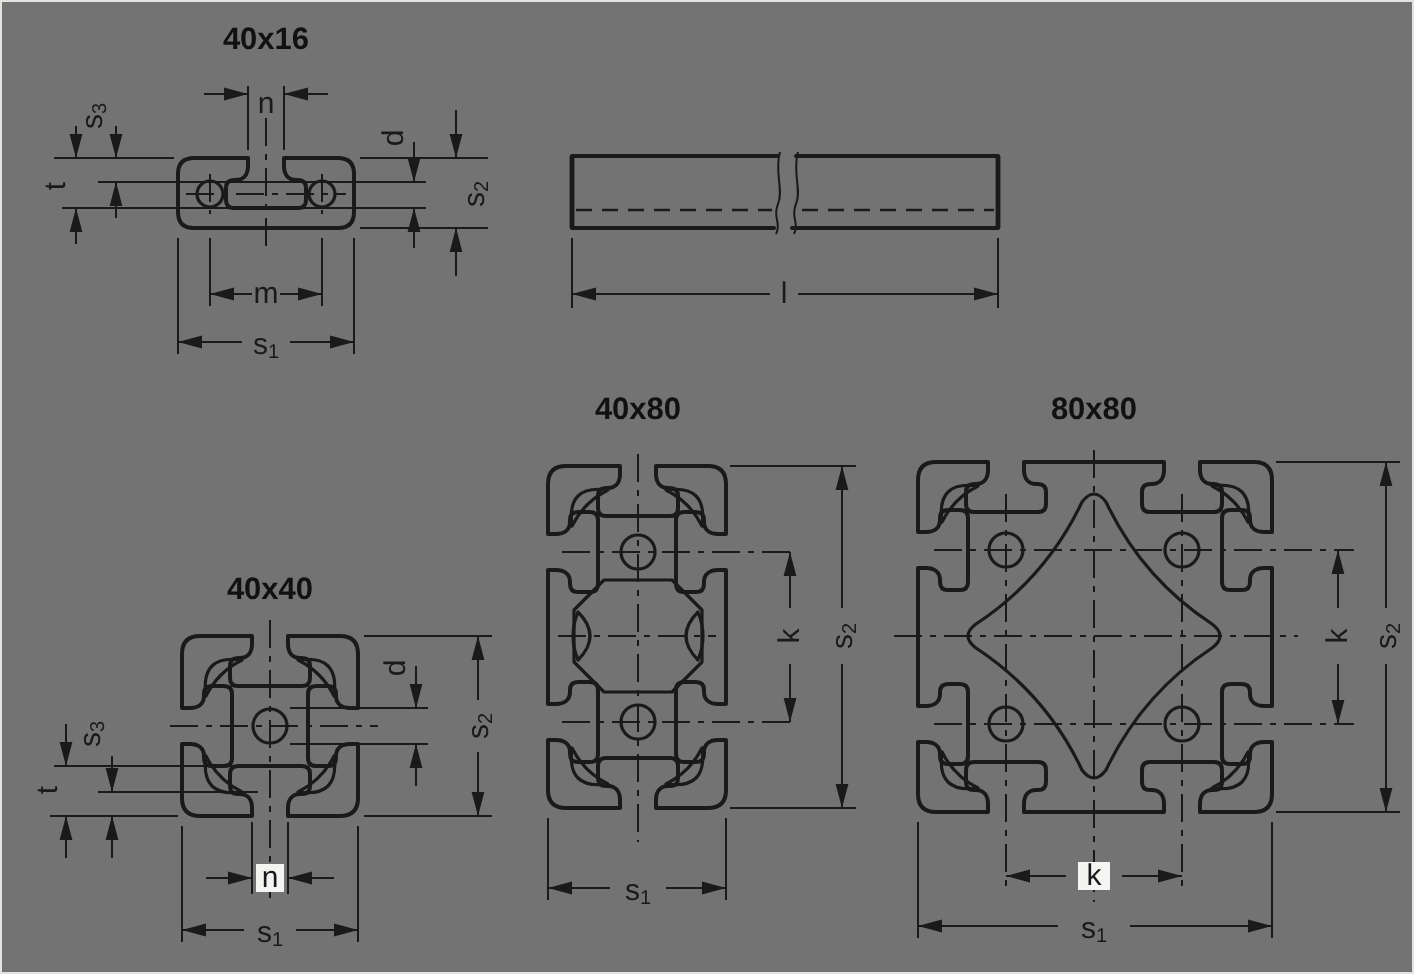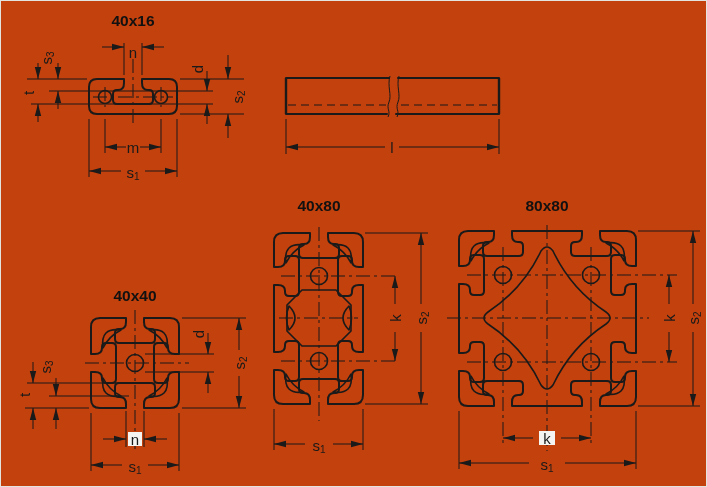--- a/index.html
+++ b/index.html
@@ -1,19 +1,19 @@
 <!DOCTYPE html>
 <html><head>
 <meta charset="utf-8">
 <style>
   html,body{margin:0;padding:0;}
   .canvas{
     position:relative;
     width:707px;height:487px;
-    background:#c2410c;
+    background:#737373;
     border:1px solid #e3e3e0;
     box-sizing:border-box;
     font-family:"Liberation Sans","DejaVu Sans",sans-serif;
     overflow:hidden;
   }
   svg{display:block;}
   .outline{fill:none;stroke:#1a1a1a;stroke-width:2;stroke-linejoin:round;stroke-linecap:round;}
   .med{fill:none;stroke:#1a1a1a;stroke-width:1.6;stroke-linejoin:round;}
   .thin{fill:none;stroke:#1a1a1a;stroke-width:1;}
   .bold2{fill:none;stroke:#1a1a1a;stroke-width:2.4;}

